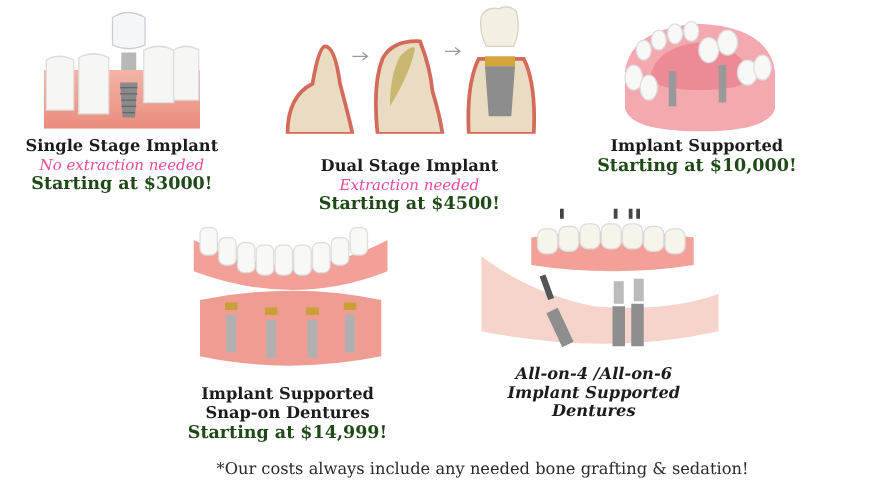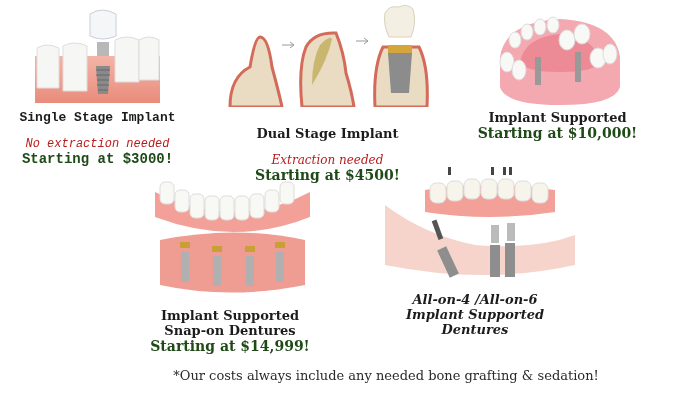--- a/index.html
+++ b/index.html
@@ -1,20 +1,20 @@
 <!DOCTYPE html>
 <html><head>
 <meta charset="utf-8">
 <style>
   html, body { margin: 0; padding: 0; background: #ffffff; }
   body { width: 700px; height: 403px; position: relative; overflow: hidden;
          font-family: "DejaVu Serif", "Liberation Serif", serif; color: #1a1a1a; }
   .card { position: absolute; text-align: center; }
   .title { font-weight: bold; font-size: 13px; line-height: 15px; color: #1c1c1c; }
-  .sub { font-style: italic; font-size: 12px; line-height: 14px; color: #b91c1c; margin-top: 12px; }
+  .sub { font-style: italic; font-size: 12px; line-height: 14px; color: #ec4899; }
   .price { font-weight: bold; font-size: 14px; line-height: 17px; color: #1f4a18; }
   .img { position: absolute; }
   .footnote { position: absolute; left: 0; width: 700px; top: 368px; text-align: center;
               font-size: 13px; color: #2a2a2a; font-family: "DejaVu Serif", serif; padding-left: 36px; }
 </style>
 </head>
 <body>
 
 <div class="img" style="left:35px;top:8px;width:125px;height:95px;">
   <svg width="125" height="95" viewBox="0 0 125 95">
@@ -132,21 +132,21 @@
         <rect x="105" y="80" width="10" height="32"></rect>
         <rect x="120" y="78" width="10" height="34"></rect>
       </g>
     <g fill="#bbb">
         <rect x="106" y="60" width="8" height="18"></rect>
         <rect x="122" y="58" width="8" height="18"></rect>
       </g>
   </svg>
 </div>
 
-<div class="card" style="left:10px;top:110px;width:175px;font-family:Liberation Mono, monospace;">
+<div class="card" style="left:10px;top:110px;width:175px;">
   <div class="title">Single Stage Implant</div>
   <div class="sub">No extraction needed</div>
   <div class="price">Starting at $3000!</div>
 </div>
 
 <div class="card" style="left:240px;top:126px;width:175px;">
   <div class="title">Dual Stage Implant</div>
   <div class="sub">Extraction needed</div>
   <div class="price">Starting at $4500!</div>
 </div>

